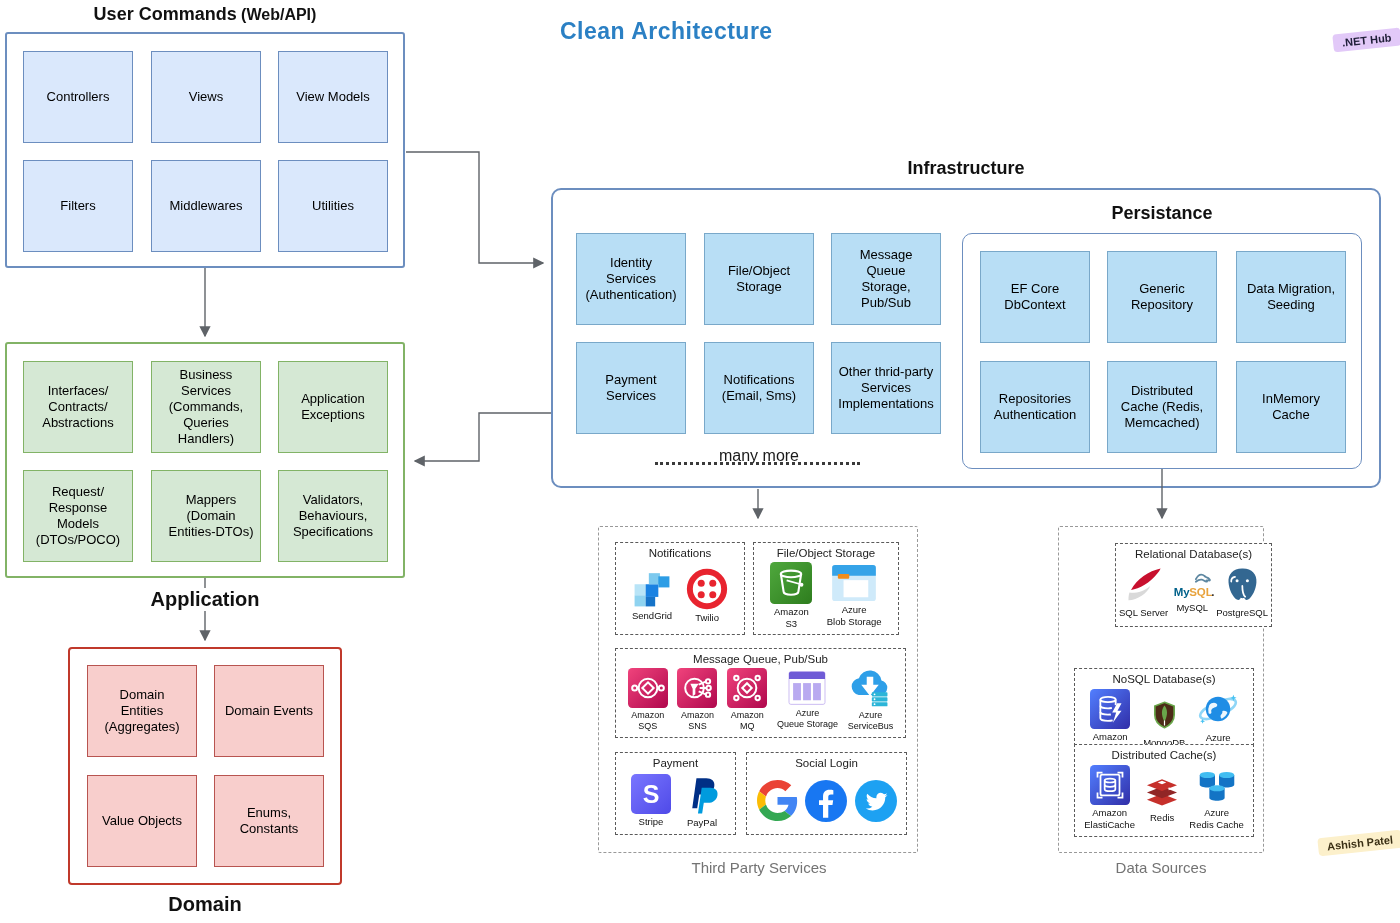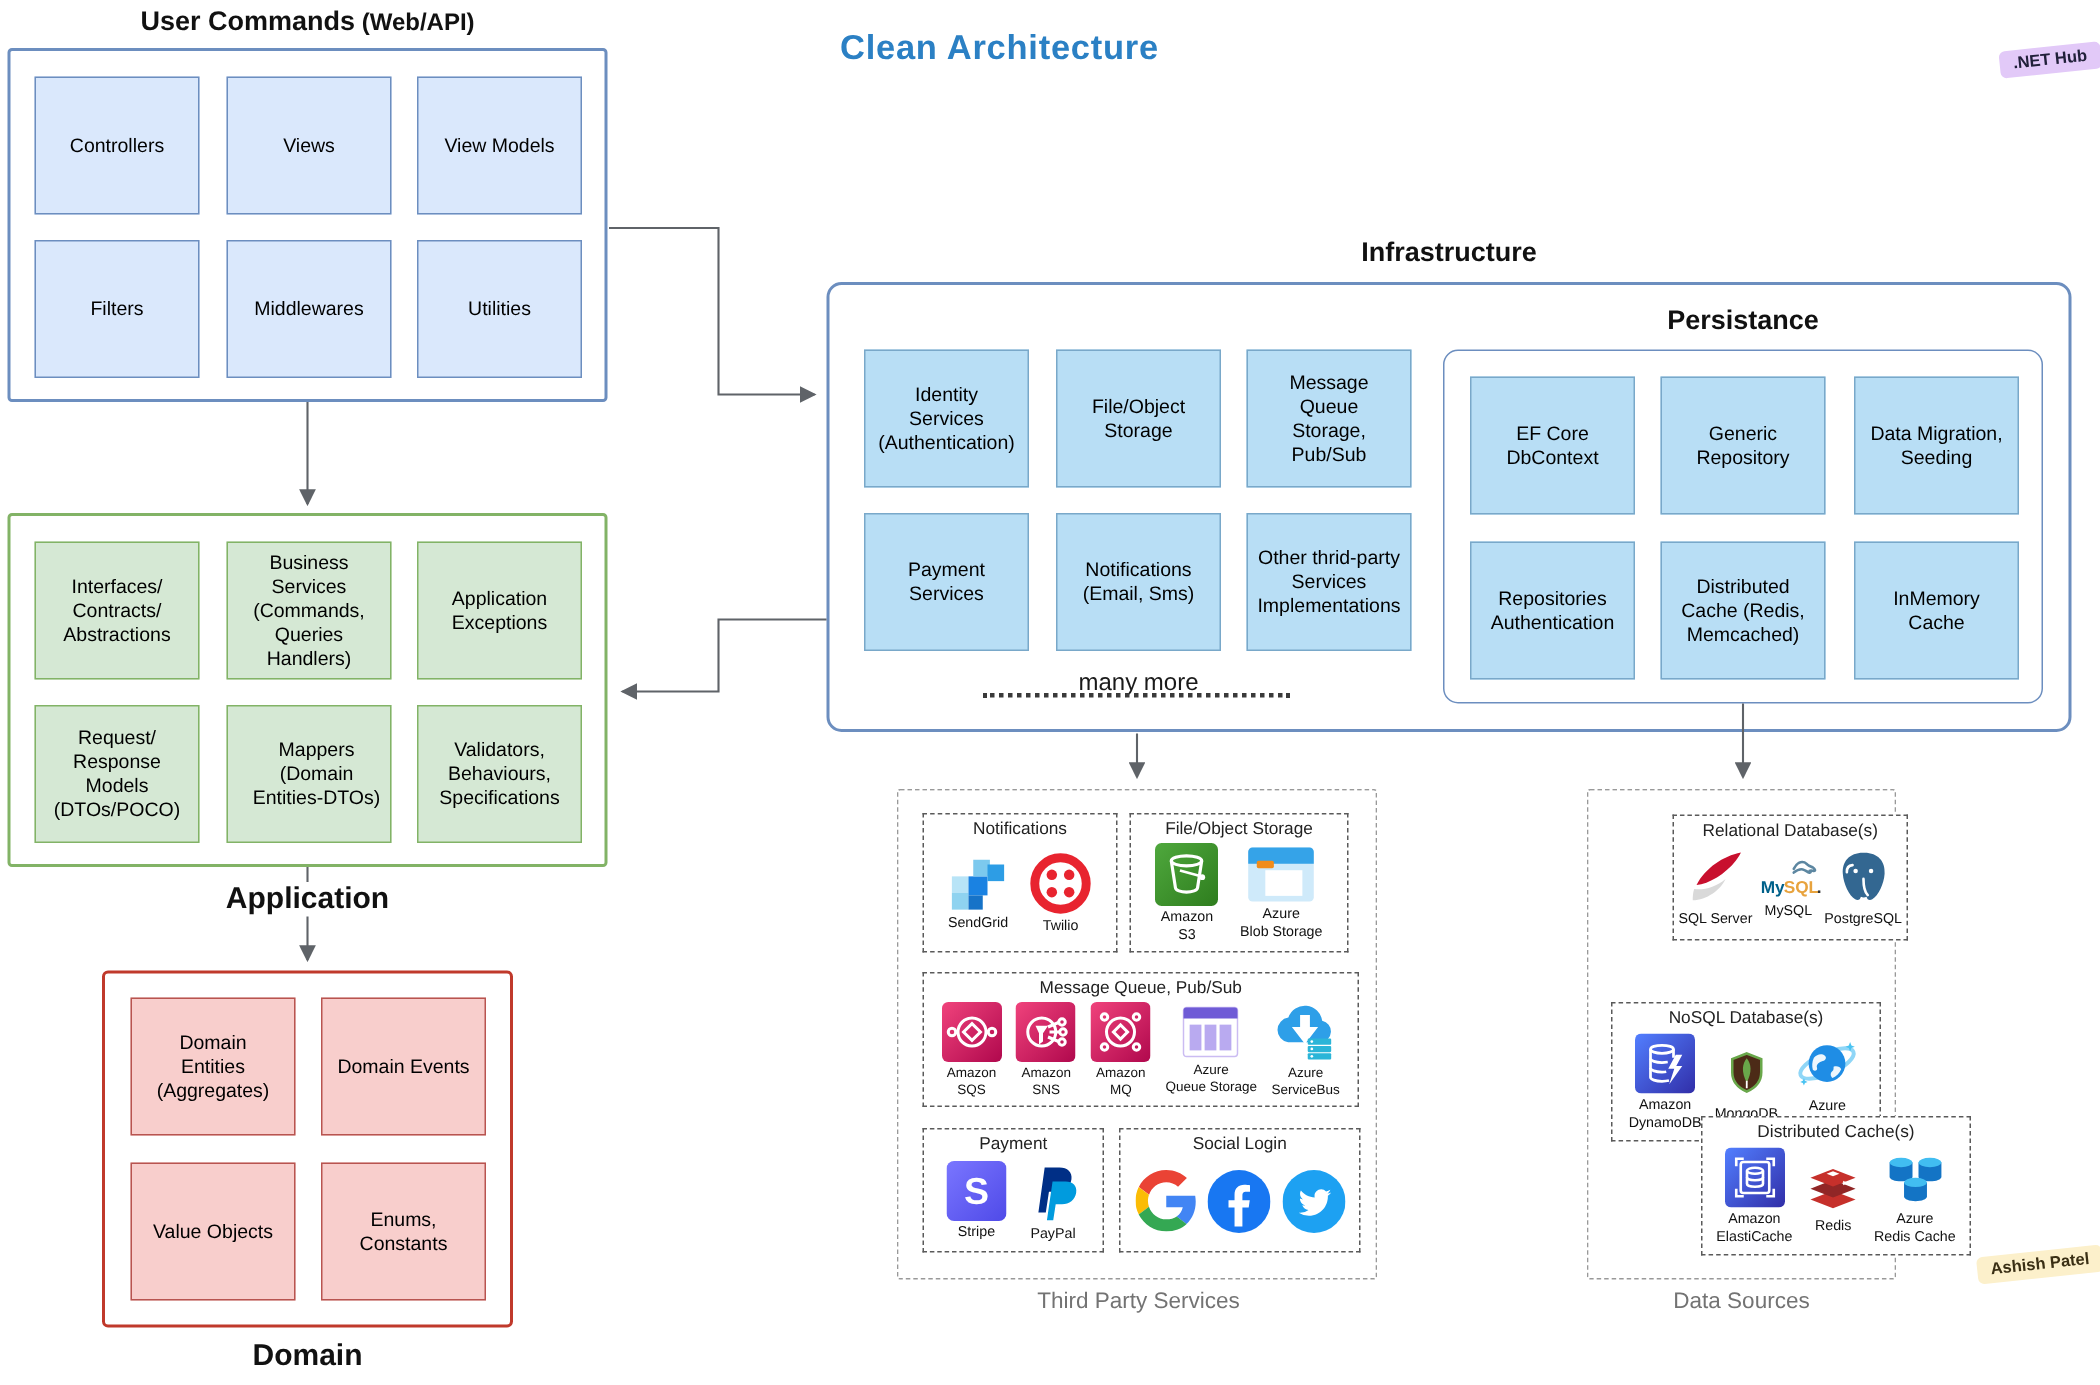--- a/index.html
+++ b/index.html
@@ -416,21 +416,21 @@
           <path d="M14.5 13.2c1.2-.4 2.6 0 2.9 1-.6 1.5-1.8 2.7-3.3 3.3-.9-.6-.9-1.9 0-2.6.5-.4.4-1.2.4-1.7Z" fill="#fff" opacity=".92"></path>
           <path d="M20.8 3.8l.5 1.3 1.3.5-1.3.5-.5 1.3-.5-1.3-1.3-.5 1.3-.5Z" fill="#49c3f2"></path>
           <path d="M3.2 17.6l.4 1 1 .4-1 .4-.4 1-.4-1-1-.4 1-.4Z" fill="#49c3f2"></path>
         </svg>
         <div class="icon-label">Azure
 CosmosDB</div>
       </div>
     </div>
   </div>
 
-  <div class="abs sub-box" style="left:1134px;top:744px;width:180px;height:93px;">
+  <div class="abs sub-box" style="left:1074px;top:744px;width:180px;height:93px;">
     <div class="sub-title">Distributed Cache(s)</div>
     <div class="icons-row">
       <div class="icon-item">
         <svg width="40" height="40" viewBox="0 0 24 24">
           <defs>
               <linearGradient id="ecg" x1="0" y1="0" x2="1" y2="1">
                 <stop offset="0" stop-color="#527fff"></stop>
                 <stop offset="1" stop-color="#312ea8"></stop>
               </linearGradient>
             </defs>

